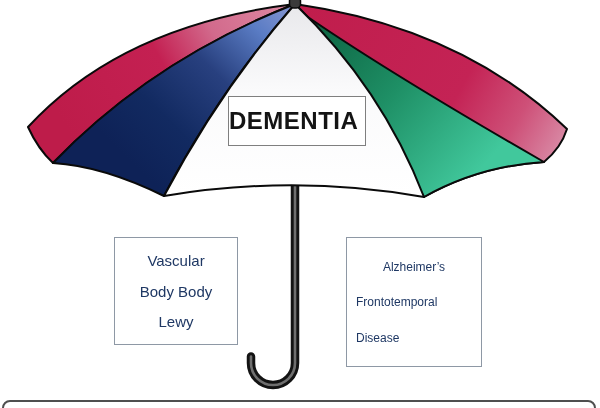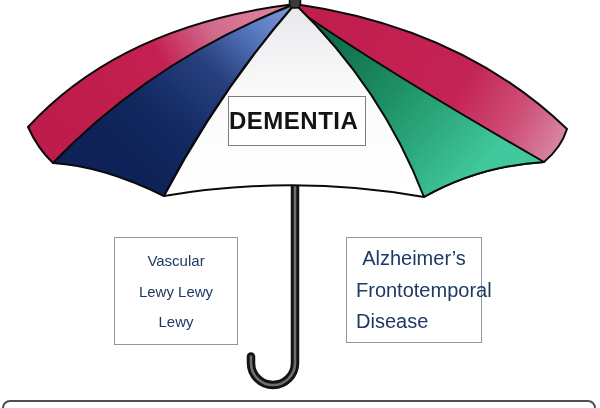--- a/index.html
+++ b/index.html
@@ -17,21 +17,21 @@
   .sub-box{
     position:absolute;background:#ffffff;border:1px solid #8e98a5;
     box-sizing:border-box;display:flex;flex-direction:column;
     justify-content:space-evenly;color:#1F3864;
   }
   .sub-box.left{
     left:114px;top:237px;width:124px;height:108px;
     align-items:center;font-size:15px;
   }
   .sub-box.right{
-    left:346px;top:237px;width:136px;height:106px;font-size:20px;
+    left:346px;top:237px;width:136px;height:130px;font-size:12px;
   }
   .sub-box.right .line{padding-left:9px;}
   .sub-box.right .line.centered{padding-left:0;text-align:center;}
   .bottom-box{
     position:absolute;left:2px;top:400px;width:594px;height:30px;
     border:2px solid #4f4f4f;border-radius:8px;background:#ffffff;
     box-sizing:border-box;
   }
 </style>
 </head>
@@ -87,21 +87,21 @@
 
     <rect x="289.5" y="-3" width="11" height="11" rx="4" fill="#3A3A3A" stroke="#0A0A0A" stroke-width="1.5"></rect>
   </svg>
 
   <div class="dementia-box">
     <span>DEMENTIA</span>
   </div>
 
   <div class="sub-box left">
     <div class="line">Vascular</div>
-    <div class="line">Lewy Lewy</div>
+    <div class="line">Body Body</div>
     <div class="line">Lewy</div>
   </div>
 
   <div class="sub-box right">
     <div class="line centered">Alzheimer’s</div>
     <div class="line">Frontotemporal</div>
     <div class="line">Disease</div>
   </div>
 
   <div class="bottom-box"></div>

